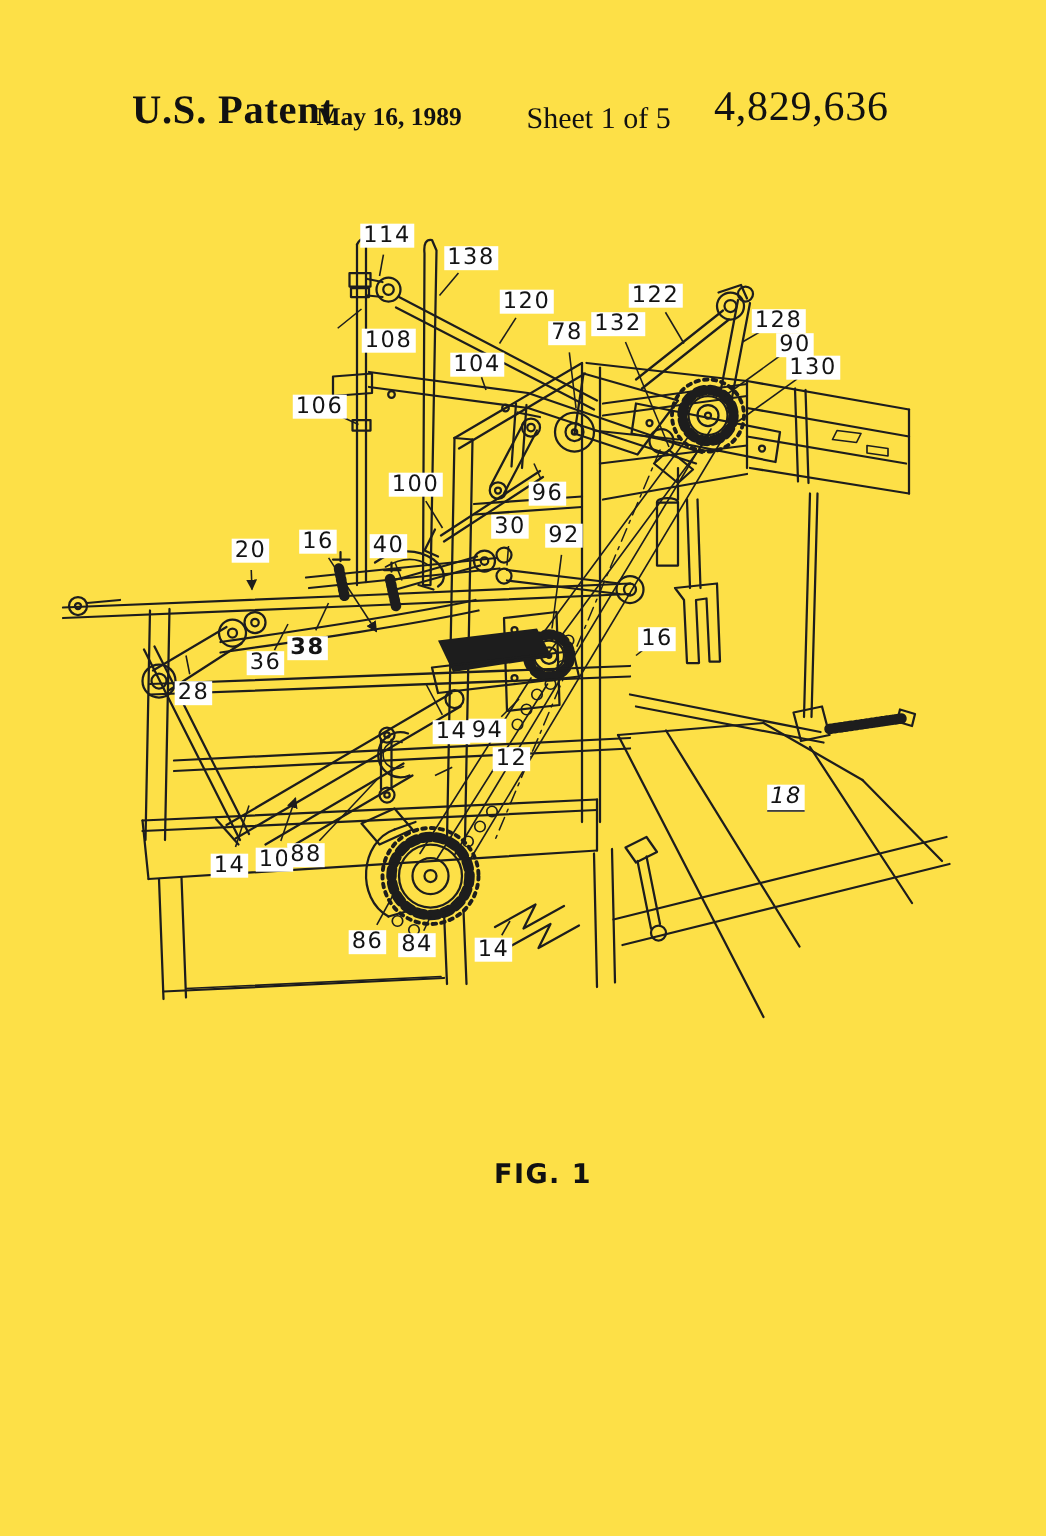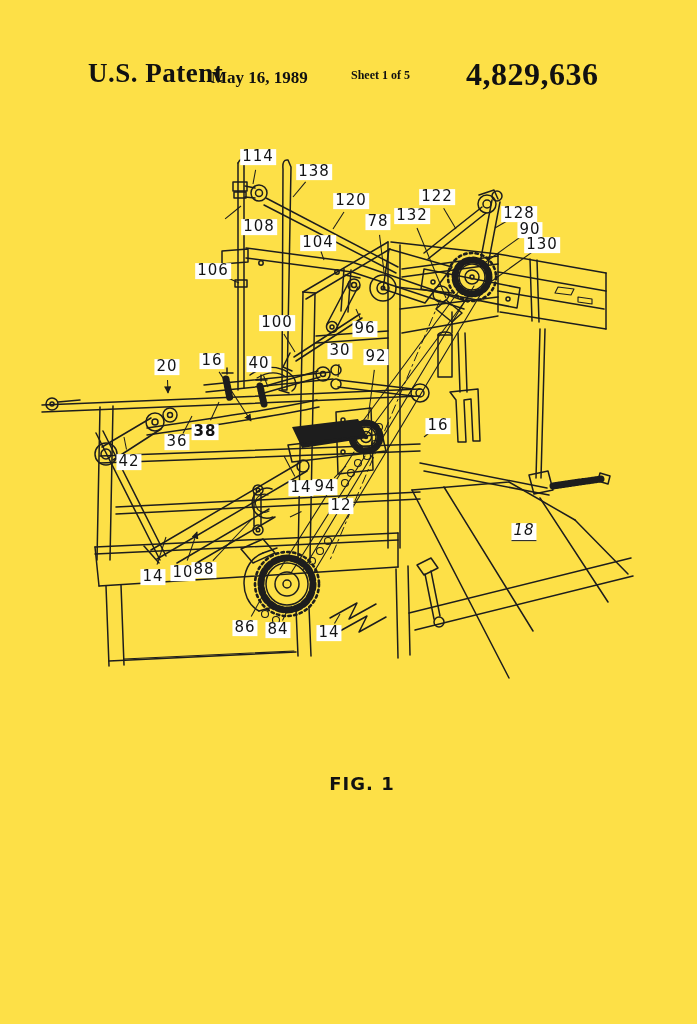--- a/index.html
+++ b/index.html
@@ -2,22 +2,22 @@
 <html><head>
 <meta charset="utf-8">
 <style>
   html,body{margin:0;padding:0;background:#ffffff;}
   .page{position:relative;width:697px;height:1024px;background:#fde047;overflow:hidden;
         font-family:"Liberation Serif",serif;color:#111;padding-left:48px;}
   
   .hdr{position:absolute;white-space:nowrap;}
   .hdr-title{left:88px;top:58px;font-size:27px;font-weight:bold;letter-spacing:.5px;}
   .hdr-date{left:211px;top:68px;font-size:17px;font-weight:bold;}
-  .hdr-sheet{left:351px;top:68px;font-size:12px;font-weight:bold;}
-  .hdr-patnum{left:466px;top:56px;font-size:32px;font-weight:bold;letter-spacing:.5px;}
+  .hdr-sheet{left:351px;top:68px;font-size:20px;font-weight:normal;}
+  .hdr-patnum{left:476px;top:56px;font-size:28px;font-weight:normal;letter-spacing:.5px;}
   
   svg.fig{position:absolute;left:0;top:0;}
   .machine path,.machine circle{fill:none;stroke:#1d1d1d;stroke-width:1.5;
        stroke-linecap:round;stroke-linejoin:round;}
   .machine .thin{stroke-width:1.1;}
   .machine .fill{fill:#1d1d1d;stroke:none;}
   .machine .teeth{stroke-width:7;stroke-dasharray:5 4;}
   .machine .chainring{stroke-width:2.6;stroke-dasharray:2.4 3.4;}
   .machine .coil{stroke-width:7;stroke-dasharray:1.6 1.8;}
   .machine .dashdot{stroke-width:1;stroke-dasharray:9 4 2 4;}
@@ -355,21 +355,21 @@
       <div class="ref-label" style="left: 542px; top: 245px;">130</div>
       <div class="ref-label" style="left: 277px; top: 323px;">100</div>
       <div class="ref-label" style="left: 365px; top: 329px;">96</div>
       <div class="ref-label" style="left: 340px; top: 351px;">30</div>
       <div class="ref-label" style="left: 376px; top: 357px;">92</div>
       <div class="ref-label" style="left: 167px; top: 367px;">20</div>
       <div class="ref-label" style="left: 212px; top: 361px;">16</div>
       <div class="ref-label" style="left: 259px; top: 364px;">40</div>
       <div class="ref-label" style="left: 205px; top: 432px; font-weight: bold;">38</div>
       <div class="ref-label" style="left: 177px; top: 442px;">36</div>
-      <div class="ref-label" style="left: 129px; top: 462px;">42</div>
+      <div class="ref-label" style="left: 129px; top: 462px;">28</div>
       <div class="ref-label" style="left: 438px; top: 426px;">16</div>
       <div class="ref-label" style="left: 301px; top: 488px;">14</div>
       <div class="ref-label" style="left: 325px; top: 487px;">94</div>
       <div class="ref-label" style="left: 313px; top: 506px; margin-left: 28px;">12</div>
       <div class="ref-label" style="left: 153px; top: 577px;">14</div>
       <div class="ref-label" style="left: 183px; top: 573px;">10</div>
       <div class="ref-label" style="left: 204px; top: 570px;">88</div>
       <div class="ref-label" style="left: 245px; top: 628px;">86</div>
       <div class="ref-label" style="left: 278px; top: 630px;">84</div>
       <div class="ref-label" style="left: 329px; top: 633px;">14</div>

